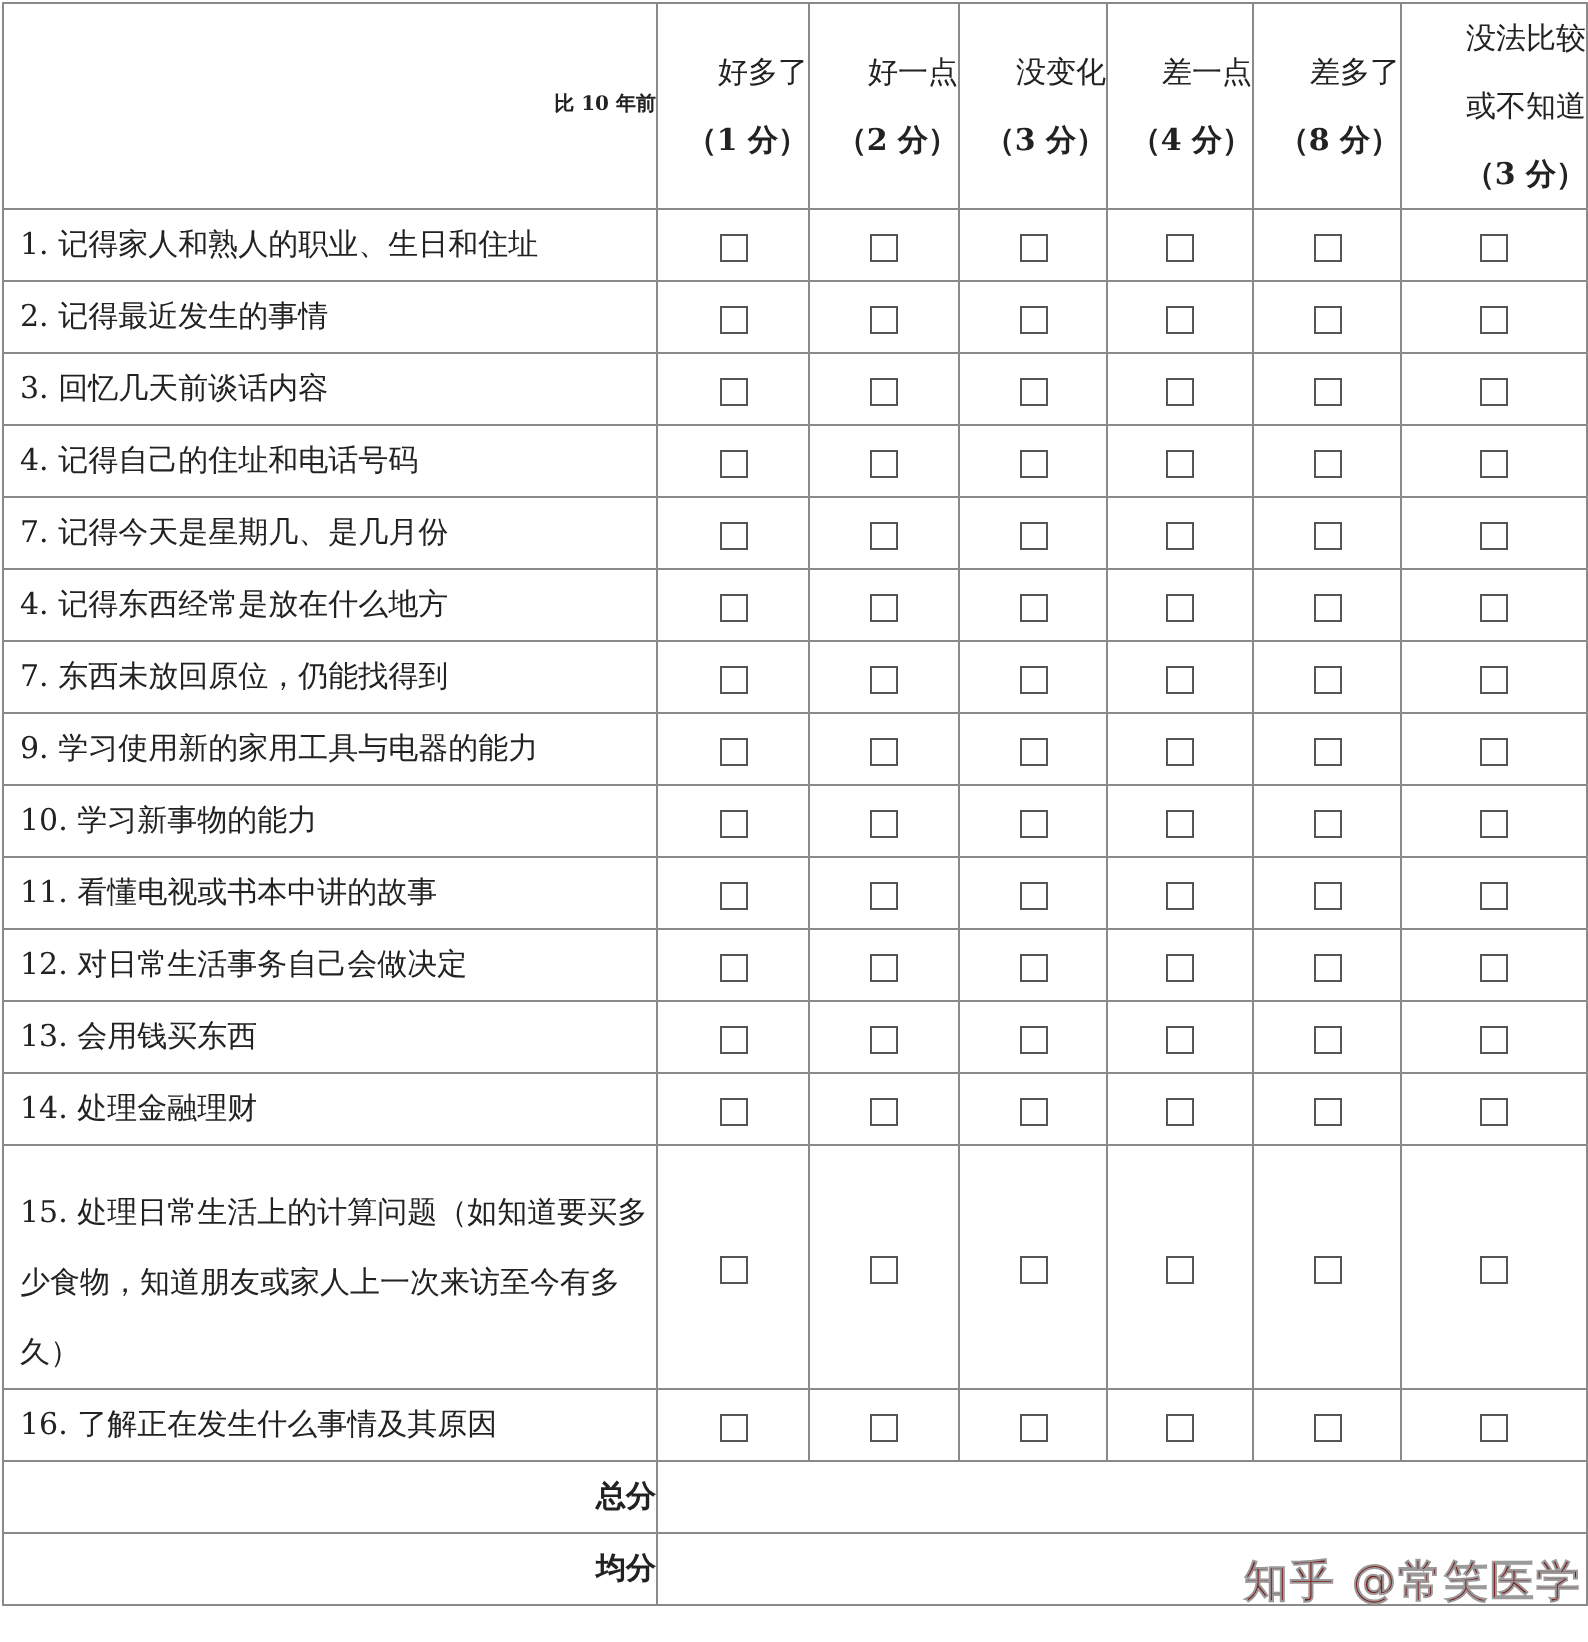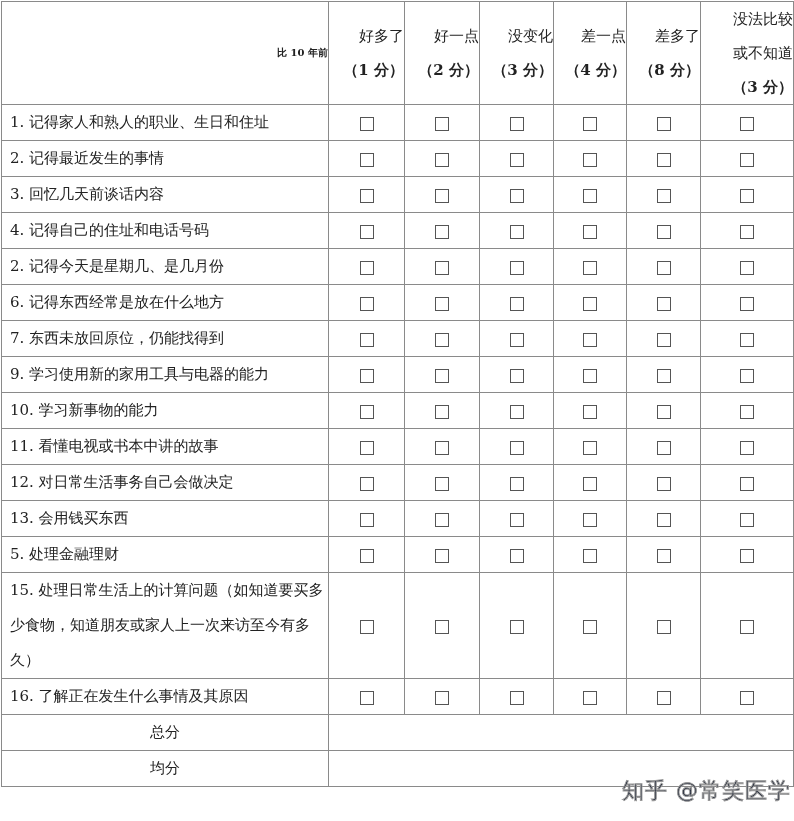--- a/index.html
+++ b/index.html
@@ -4,27 +4,27 @@
   <style>
     html, body { margin:0; padding:0; background:#fff; }
     body { width:794px; height:821px; position:relative; overflow:hidden;
       font-family: "DejaVu Serif", "Liberation Serif", serif; color:#222; }
     table { position:absolute; left:1px; top:1px; border-collapse:collapse; table-layout:fixed; width:792px; }
     td, th { border:1.5px solid #8a8a8a; padding:0; font-size:15px; font-weight:normal; }
     th { text-align:right; line-height:34px; height:102px; }
     th.first { font-weight:bold; font-size:10px; }
     th .sub { font-weight:bold; }
     td.label { padding-left:8px; line-height:35px; white-space:nowrap; }
-    td.label.multi { white-space:normal; line-height:35px; padding-top:0; }
+    td.label.multi { white-space:normal; line-height:35px; padding-top:16px; }
     td.cb { text-align:center; }
     .box { display:inline-block; width:12px; height:12px; border:1.3px solid #555; vertical-align:middle; }
     tr.r { height:35px; }
     tr.tall { height:106px; }
-    tr.sum td.sumlabel { text-align:center; font-weight:normal; height:35px; }
-    .watermark { position:absolute; left:622px; top:776px; font-family:"DejaVu Sans", sans-serif; font-size:22px; color:#0f172a;
+    tr.sum td.sumlabel { text-align:right; font-weight:bold; height:35px; }
+    .watermark { position:absolute; left:622px; top:776px; font-family:"DejaVu Sans", sans-serif; font-size:22px; color:#7f1d1d;
       -webkit-text-stroke:1px #9a9a9a; letter-spacing:1px; }
   </style>
 </head>
 <body>
 
 <table>
   <colgroup>
     <col style="width:327px">
       <col style="width:76px">
       <col style="width:75px">
@@ -94,30 +94,30 @@
       <tr class="r">
         <td class="label">4. 记得自己的住址和电话号码</td>
         <td class="cb"><span class="box"></span></td>
         <td class="cb"><span class="box"></span></td>
         <td class="cb"><span class="box"></span></td>
         <td class="cb"><span class="box"></span></td>
         <td class="cb"><span class="box"></span></td>
         <td class="cb"><span class="box"></span></td>
       </tr>
       <tr class="r">
-        <td class="label">2. 记得今天是星期几、是几月份</td>
-        <td class="cb"><span class="box"></span></td>
-        <td class="cb"><span class="box"></span></td>
-        <td class="cb"><span class="box"></span></td>
-        <td class="cb"><span class="box"></span></td>
-        <td class="cb"><span class="box"></span></td>
-        <td class="cb"><span class="box"></span></td>
-      </tr>
-      <tr class="r">
-        <td class="label">6. 记得东西经常是放在什么地方</td>
+        <td class="label">7. 记得今天是星期几、是几月份</td>
+        <td class="cb"><span class="box"></span></td>
+        <td class="cb"><span class="box"></span></td>
+        <td class="cb"><span class="box"></span></td>
+        <td class="cb"><span class="box"></span></td>
+        <td class="cb"><span class="box"></span></td>
+        <td class="cb"><span class="box"></span></td>
+      </tr>
+      <tr class="r">
+        <td class="label">4. 记得东西经常是放在什么地方</td>
         <td class="cb"><span class="box"></span></td>
         <td class="cb"><span class="box"></span></td>
         <td class="cb"><span class="box"></span></td>
         <td class="cb"><span class="box"></span></td>
         <td class="cb"><span class="box"></span></td>
         <td class="cb"><span class="box"></span></td>
       </tr>
       <tr class="r">
         <td class="label">7. 东西未放回原位，仍能找得到</td>
         <td class="cb"><span class="box"></span></td>
@@ -166,21 +166,21 @@
       <tr class="r">
         <td class="label">13. 会用钱买东西</td>
         <td class="cb"><span class="box"></span></td>
         <td class="cb"><span class="box"></span></td>
         <td class="cb"><span class="box"></span></td>
         <td class="cb"><span class="box"></span></td>
         <td class="cb"><span class="box"></span></td>
         <td class="cb"><span class="box"></span></td>
       </tr>
       <tr class="r">
-        <td class="label">5. 处理金融理财</td>
+        <td class="label">14. 处理金融理财</td>
         <td class="cb"><span class="box"></span></td>
         <td class="cb"><span class="box"></span></td>
         <td class="cb"><span class="box"></span></td>
         <td class="cb"><span class="box"></span></td>
         <td class="cb"><span class="box"></span></td>
         <td class="cb"><span class="box"></span></td>
       </tr>
       <tr class="tall">
         <td class="label multi">15. 处理日常生活上的计算问题（如知道要买多少食物，知道朋友或家人上一次来访至今有多久）</td>
         <td class="cb"><span class="box"></span></td>

